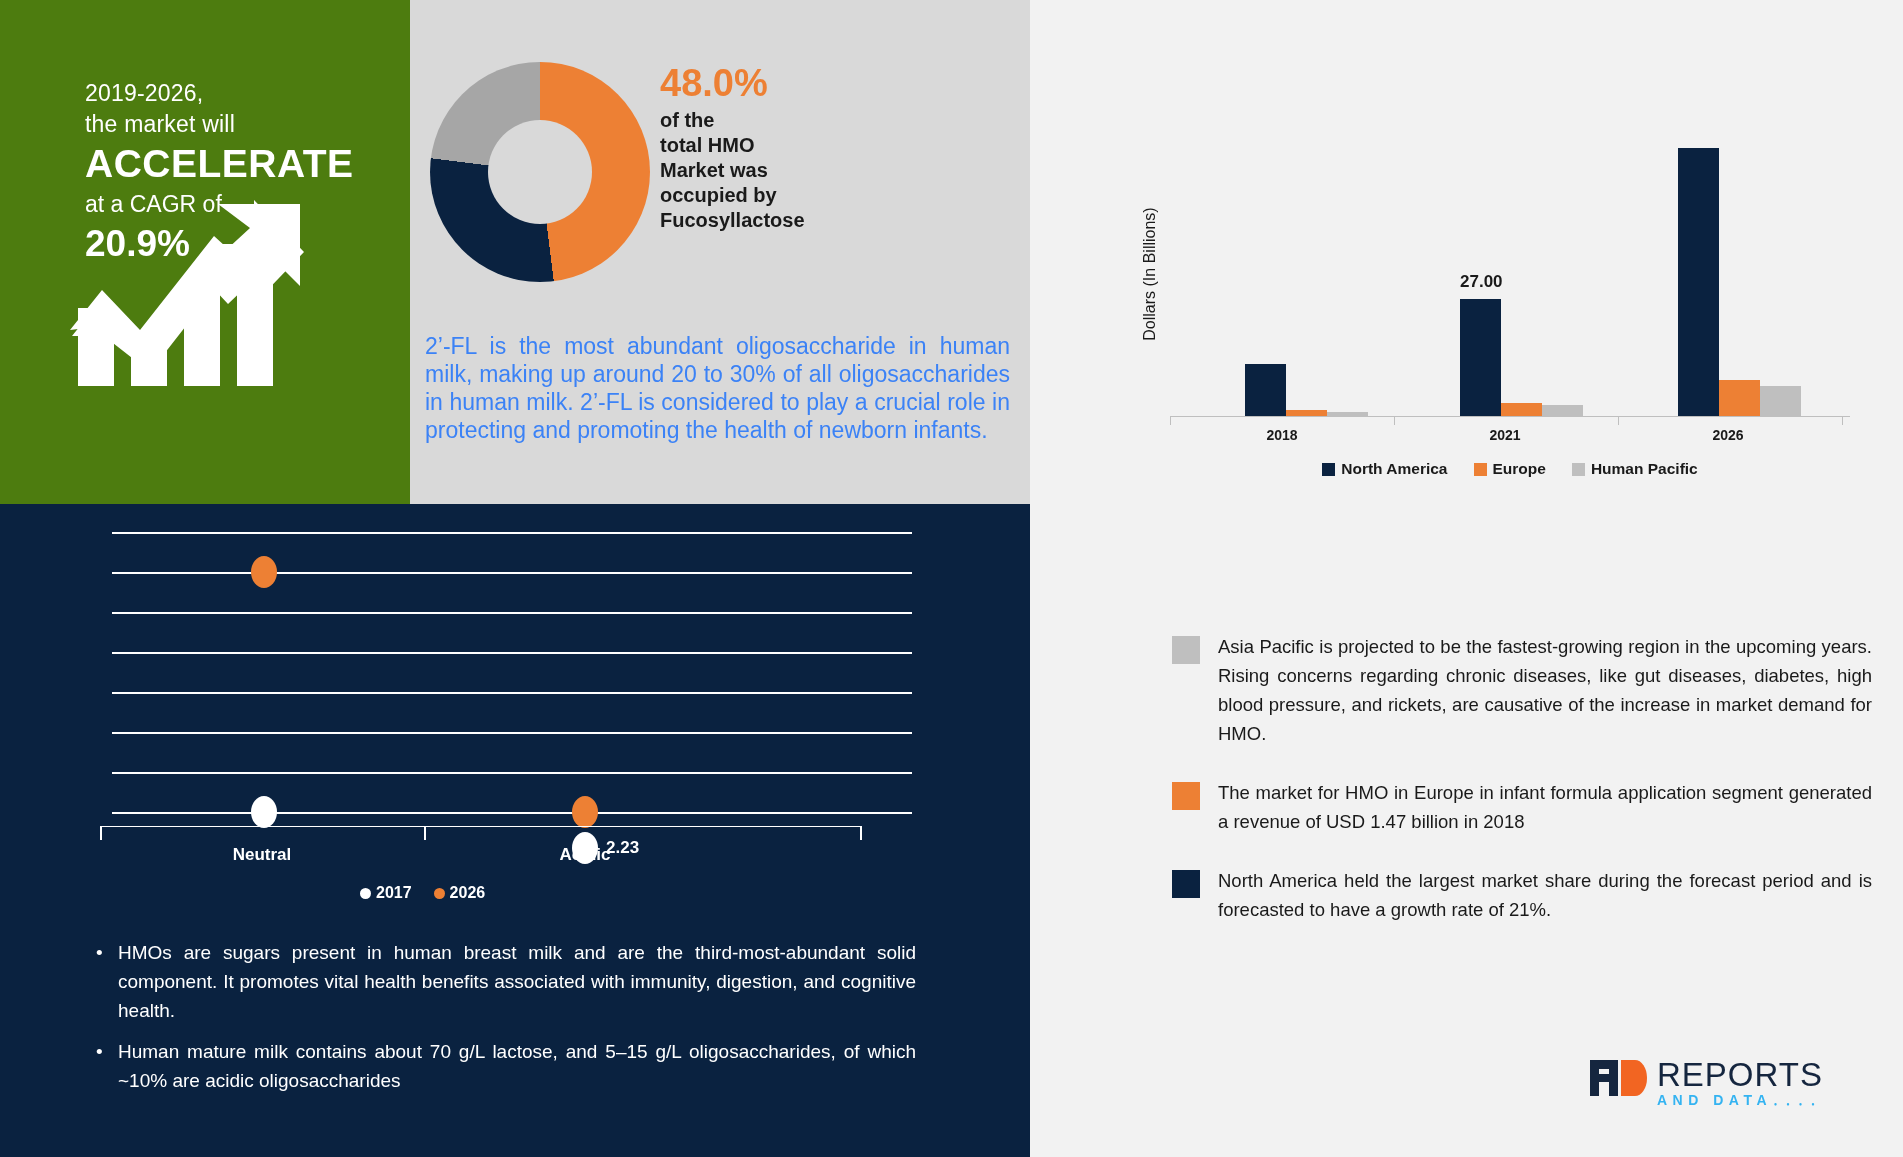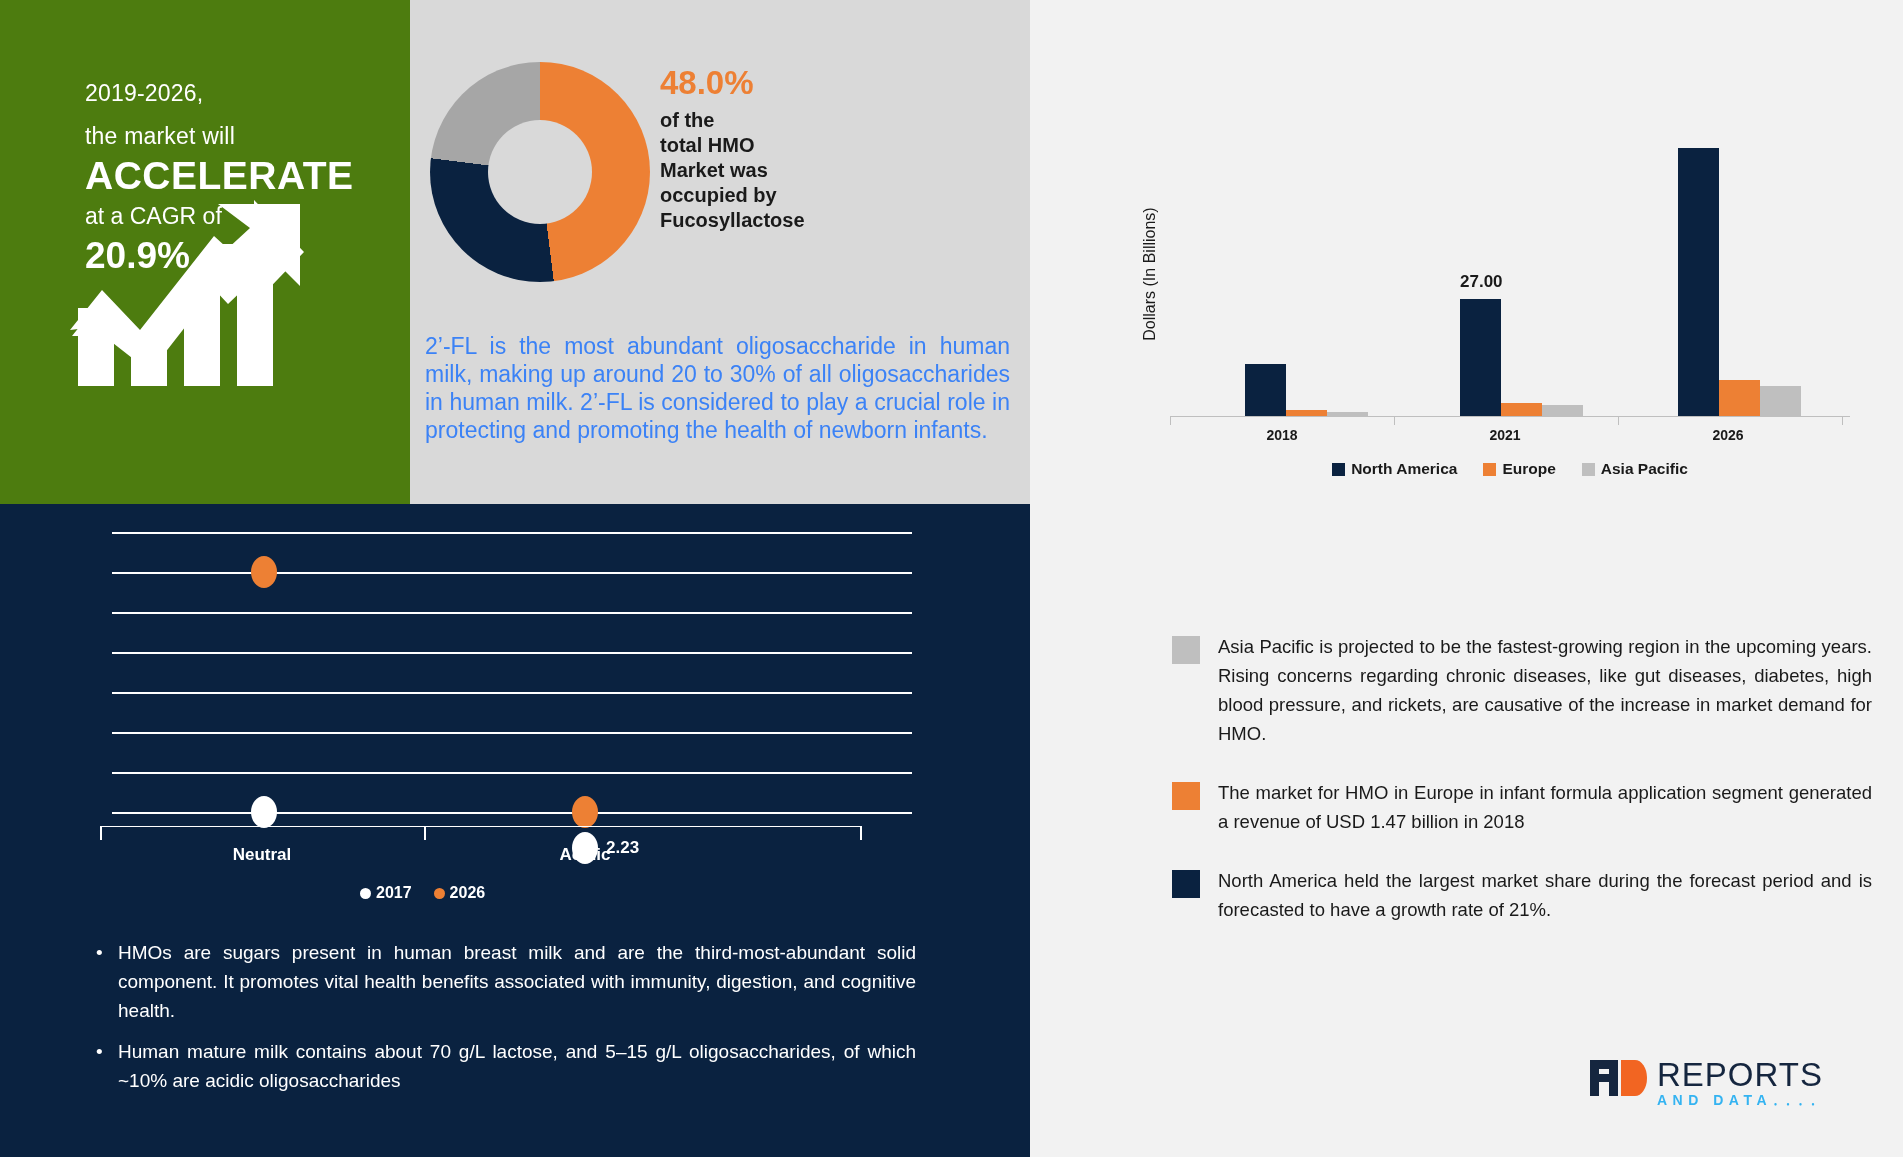--- a/index.html
+++ b/index.html
@@ -25,21 +25,21 @@
     background: #0a2240;
   }
   .panel-light {
     position: absolute; left: 1030px; top: 0; width: 873px; height: 1157px;
     background: #f2f2f2;
   }
 
   
   .cagr-text { position: absolute; left: 85px; top: 78px; color: #ffffff; }
   .cagr-line-1 { font-size: 23px; line-height: 31px; font-weight: 400; letter-spacing: .2px;}
-  .cagr-line-2 { font-size: 23px; line-height: 31px; font-weight: 400; letter-spacing: .2px; margin-top: 12px;}
+  .cagr-line-2 { font-size: 23px; line-height: 31px; font-weight: 400; letter-spacing: .2px;}
   .cagr-big { font-size: 39px; font-weight: 700; line-height: 48px; letter-spacing: .5px; }
   .cagr-line-3 { font-size: 23px; line-height: 33px; font-weight: 400; }
   .cagr-pct { font-size: 37px; font-weight: 700; line-height: 45px; }
 
   .growth-icon { position: absolute; left: 68px; top: 186px; width: 240px; height: 200px; }
 
   
   .donut-wrap { position: absolute; left: 430px; top: 62px; width: 220px; height: 220px; }
   .donut {
     width: 220px; height: 220px; border-radius: 50%;
@@ -48,21 +48,21 @@
       #0a2240 172.8deg 277.2deg,
       #a6a6a6 277.2deg 360deg
     );
   }
   .donut-hole {
     position: absolute; left: 58px; top: 58px; width: 104px; height: 104px;
     border-radius: 50%; background: #d9d9d9;
   }
 
   .donut-callout { position: absolute; left: 660px; top: 62px; width: 230px; }
-  .callout-pct { font-size: 33px; font-weight: 700; color: #ed8034; line-height: 42px; }
+  .callout-pct { font-size: 38px; font-weight: 700; color: #ed8034; line-height: 42px; }
   .callout-body { font-size: 20px; font-weight: 700; color: #1a1a1a; line-height: 25px; margin-top: 4px; }
 
   .gray-para {
     position: absolute; left: 425px; top: 332px; width: 585px;
     font-size: 23px; line-height: 28px; color: #3b82f6; text-align: justify;
   }
 
   
   .scatter { position: absolute; left: 112px; top: 532px; width: 800px; height: 290px; }
   .gridline { position: absolute; left: 0; width: 800px; height: 1.5px; background: #ffffff; }
@@ -289,21 +289,21 @@
       <div class="blg-item">
         <span class="blg-sw" style="background:#0a2240"></span>
         <span class="blg-text">North America</span>
       </div>
       <div class="blg-item">
         <span class="blg-sw" style="background:#ed8034"></span>
         <span class="blg-text">Europe</span>
       </div>
       <div class="blg-item">
         <span class="blg-sw" style="background:#bfbfbf"></span>
-        <span class="blg-text">Asia Pacific</span>
+        <span class="blg-text">Human Pacific</span>
       </div>
     </div>
   </div>
 
   <div class="right-bullets">
     <div class="rb">
       <span class="rb-sw ap"></span>
       <span class="rb-text">Asia Pacific is projected to be the fastest-growing region in the upcoming years. Rising concerns regarding chronic diseases, like gut diseases, diabetes, high blood pressure, and rickets, are causative of the increase in market demand for HMO.</span>
     </div>
     <div class="rb">

